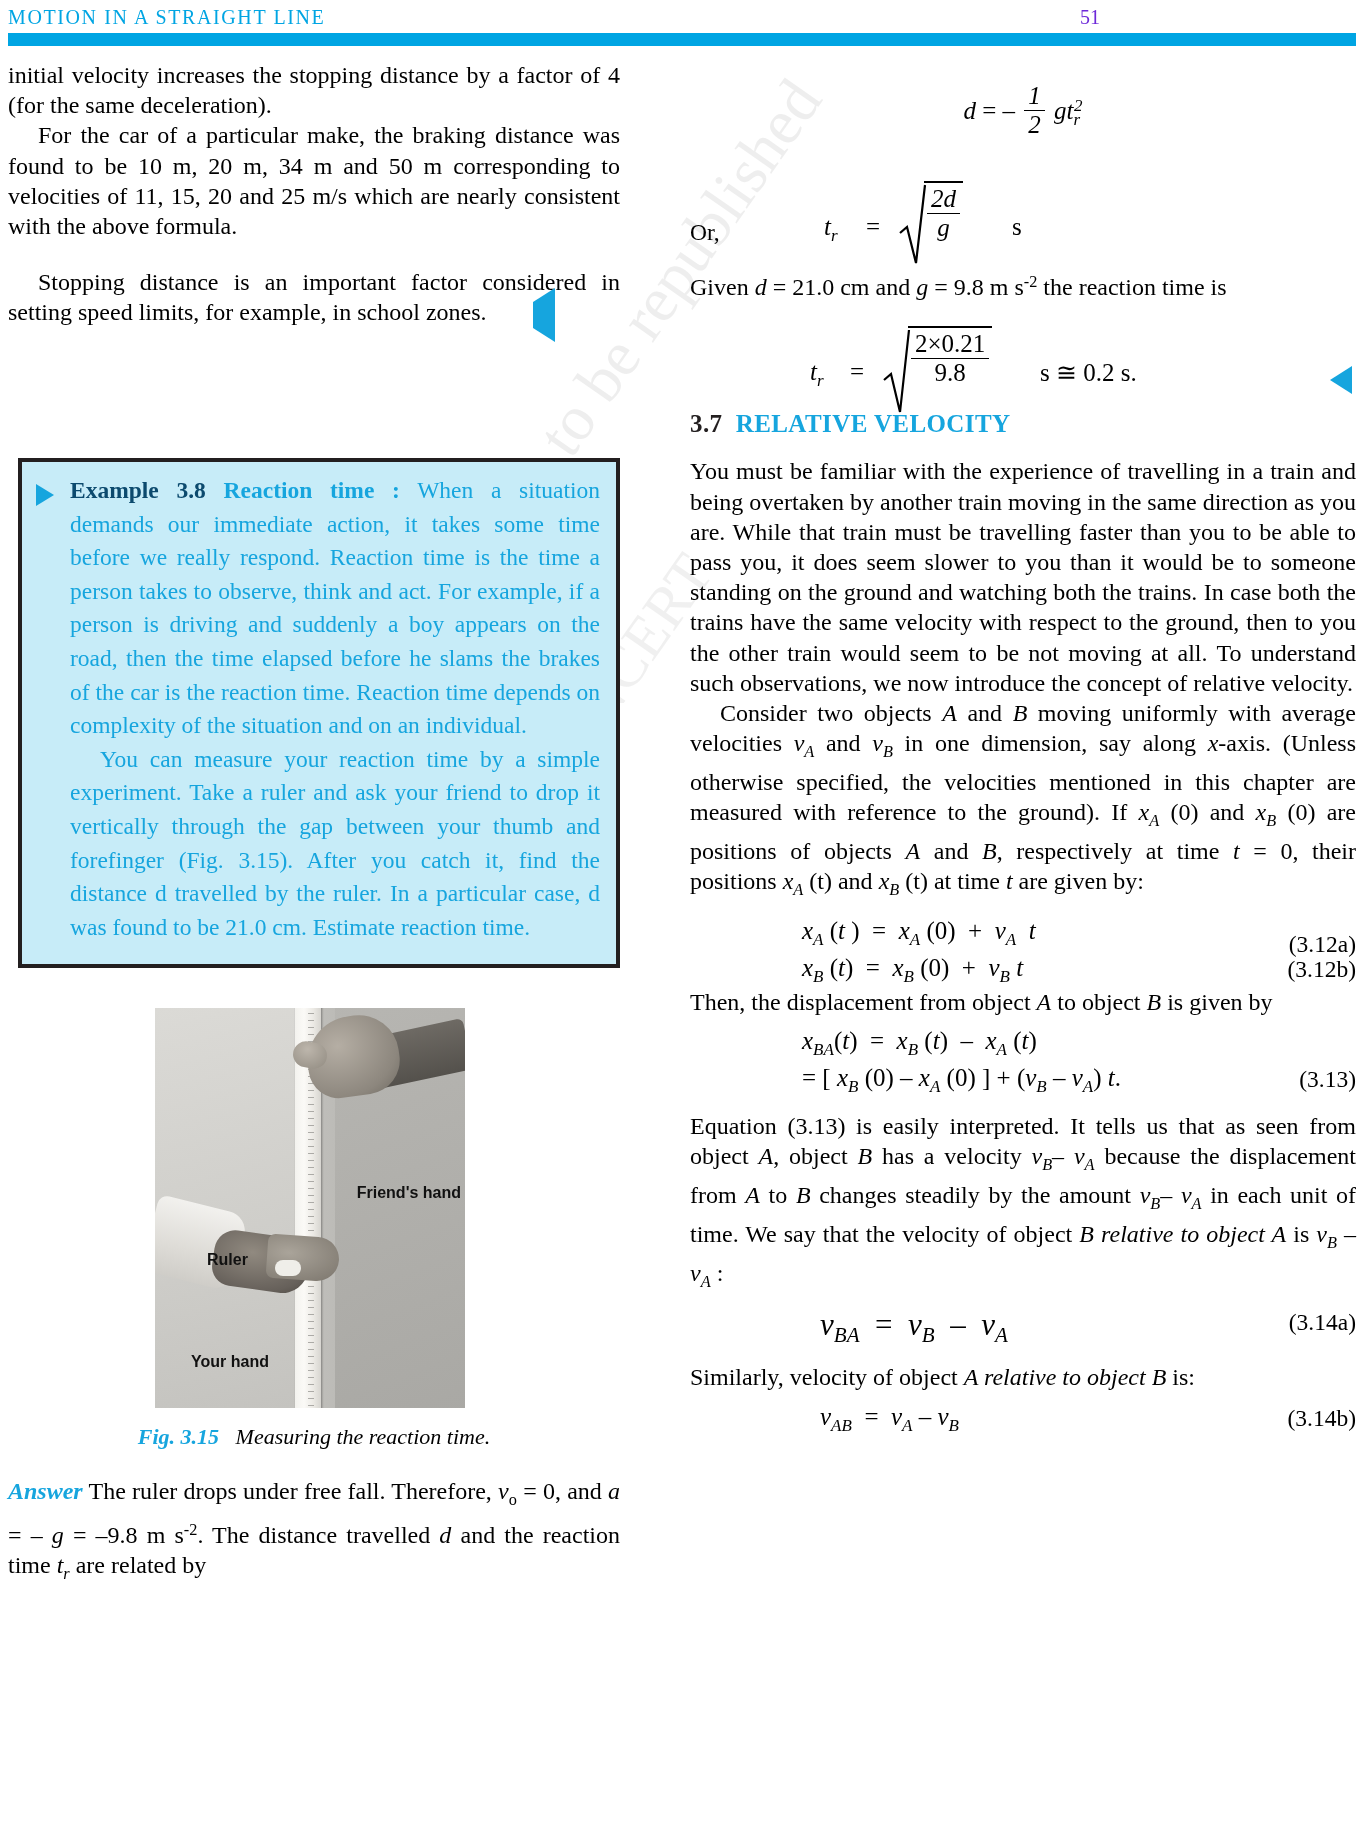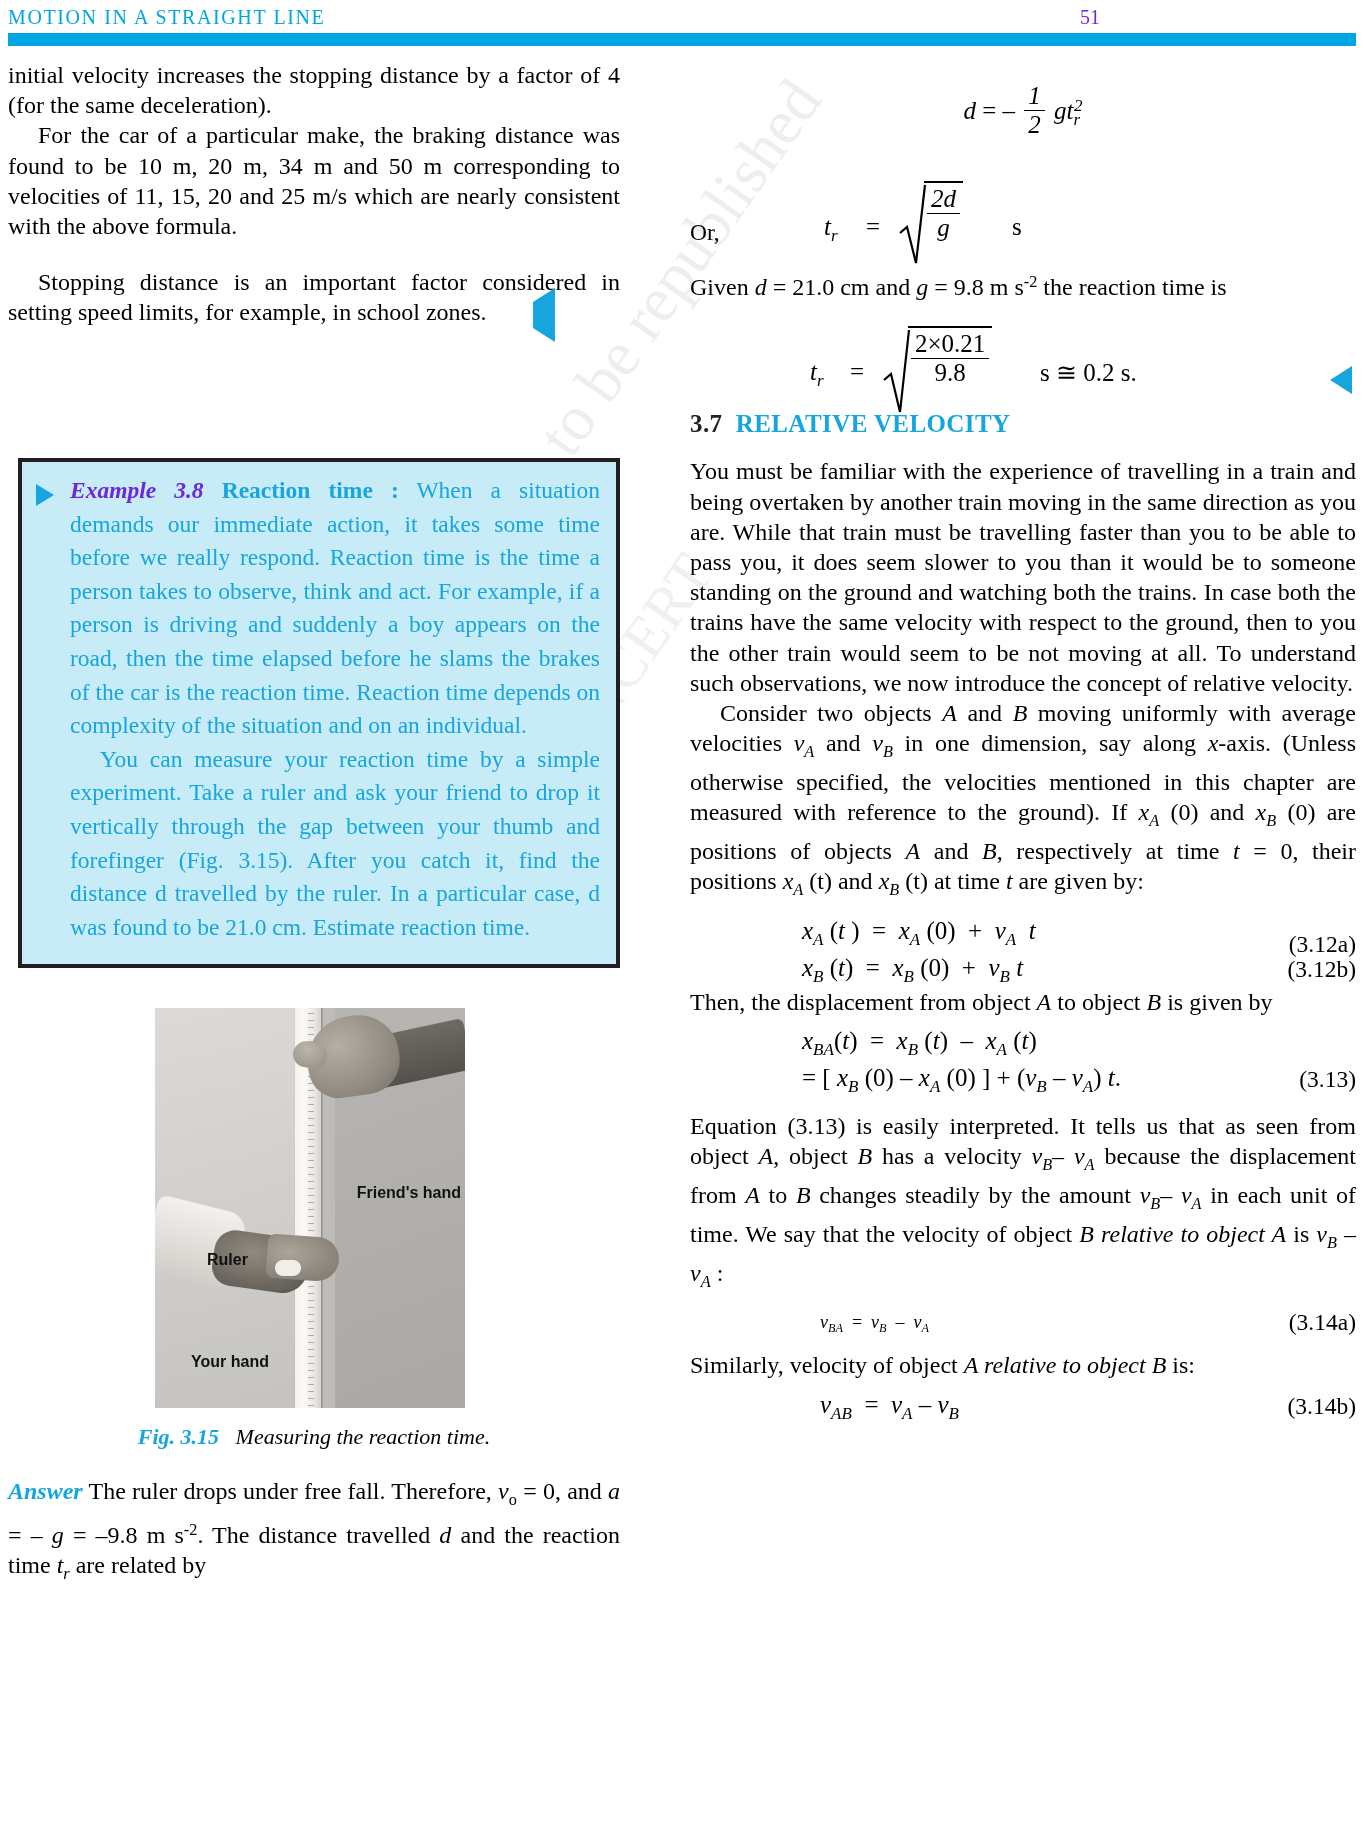--- a/index.html
+++ b/index.html
@@ -65,21 +65,21 @@
     box-sizing:border-box;
   }
   .example-inner{
     position:absolute; left:48px; top:12px; right:16px;
     font-size:23.5px; line-height:33.6px; color:#16a5de;
     text-align:justify;
   }
   .example-inner p{margin:0;}
   .example-inner p + p{text-indent:30px;}
   .ex-head{
-    font-weight:bold; font-style:italic; color:#6d28d9;
+    font-weight:bold; color:#0c4a6e;
   }
   .ex-head2{font-weight:bold; font-style:normal; color:#16a5de;}
   .tri-right{
     position:absolute; left:14px; top:22px;
     width:0;height:0;
     border-left:18px solid #16a5de;
     border-top:11px solid transparent;
     border-bottom:11px solid transparent;
   }
   .tri-left{
@@ -355,21 +355,21 @@
     <div class="eqrow" style="margin-top:4px;padding-left:112px;">
       <span style="font-size:25px;">
         = [ <i>x</i><span class="sub">B</span> (0) – <i>x</i><span class="sub">A</span> (0) ] + (<i>v</i><span class="sub">B</span> – <i>v</i><span class="sub">A</span>) <i>t</i>.
       </span>
       <span class="eq-num" style="top:2px;">(3.13)</span>
     </div>
 
     <p class="body" style="margin-top:14px;">Equation (3.13) is easily interpreted. It tells us that as seen from object <i>A</i>, object <i>B</i> has a velocity <i>v</i><span class="sub">B</span>– <i>v</i><span class="sub">A</span> because the displacement from <i>A</i> to <i>B</i> changes steadily by the amount <i>v</i><span class="sub">B</span>– <i>v</i><span class="sub">A</span> in each unit of time. We say that the velocity of object <i>B relative to object A</i> is <i>v</i><span class="sub">B</span> – <i>v</i><span class="sub">A</span> :</p>
 
     <div class="eqrow" style="margin-top:10px;padding-left:130px;">
-      <span style="font-size:18px;">
+      <span style="font-size:31px;">
         <i>v</i><span class="sub">BA</span>&nbsp; =&nbsp; <i>v</i><span class="sub">B</span>&nbsp; –&nbsp; <i>v</i><span class="sub">A</span>
       </span>
       <span class="eq-num" style="top:2px;">(3.14a)</span>
     </div>
 
     <p class="body" style="margin-top:14px;">Similarly, velocity of object <i>A relative to object B</i> is:</p>
 
     <div class="eqrow" style="margin-top:10px;padding-left:130px;">
       <span style="font-size:25px;">
         <i>v</i><span class="sub">AB</span>&nbsp; =&nbsp; <i>v</i><span class="sub">A</span> – <i>v</i><span class="sub">B</span>

